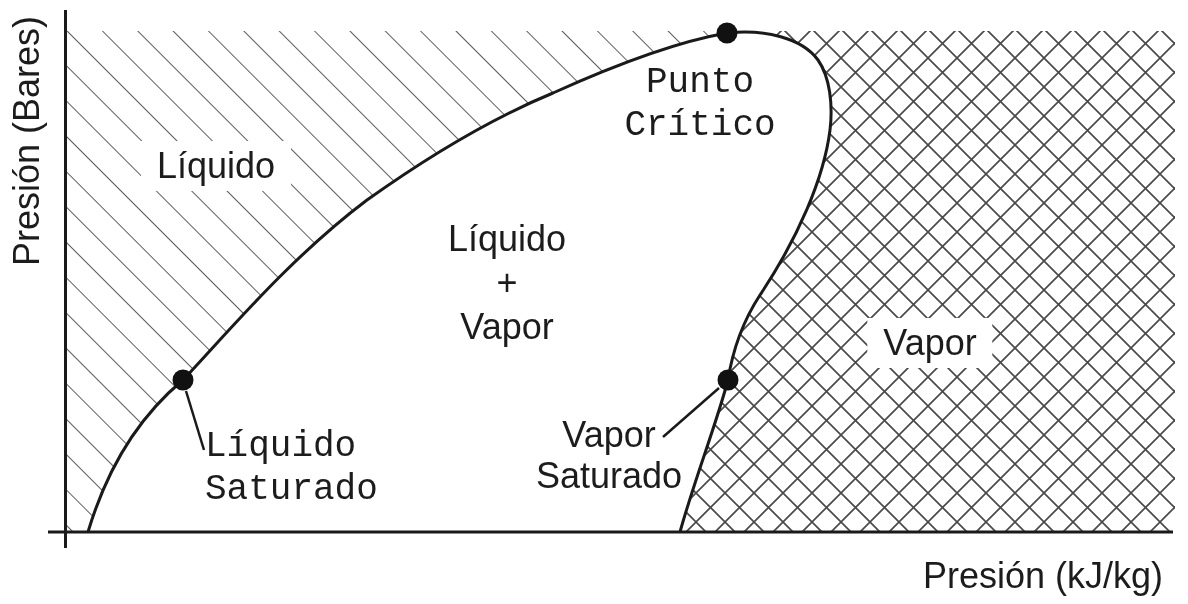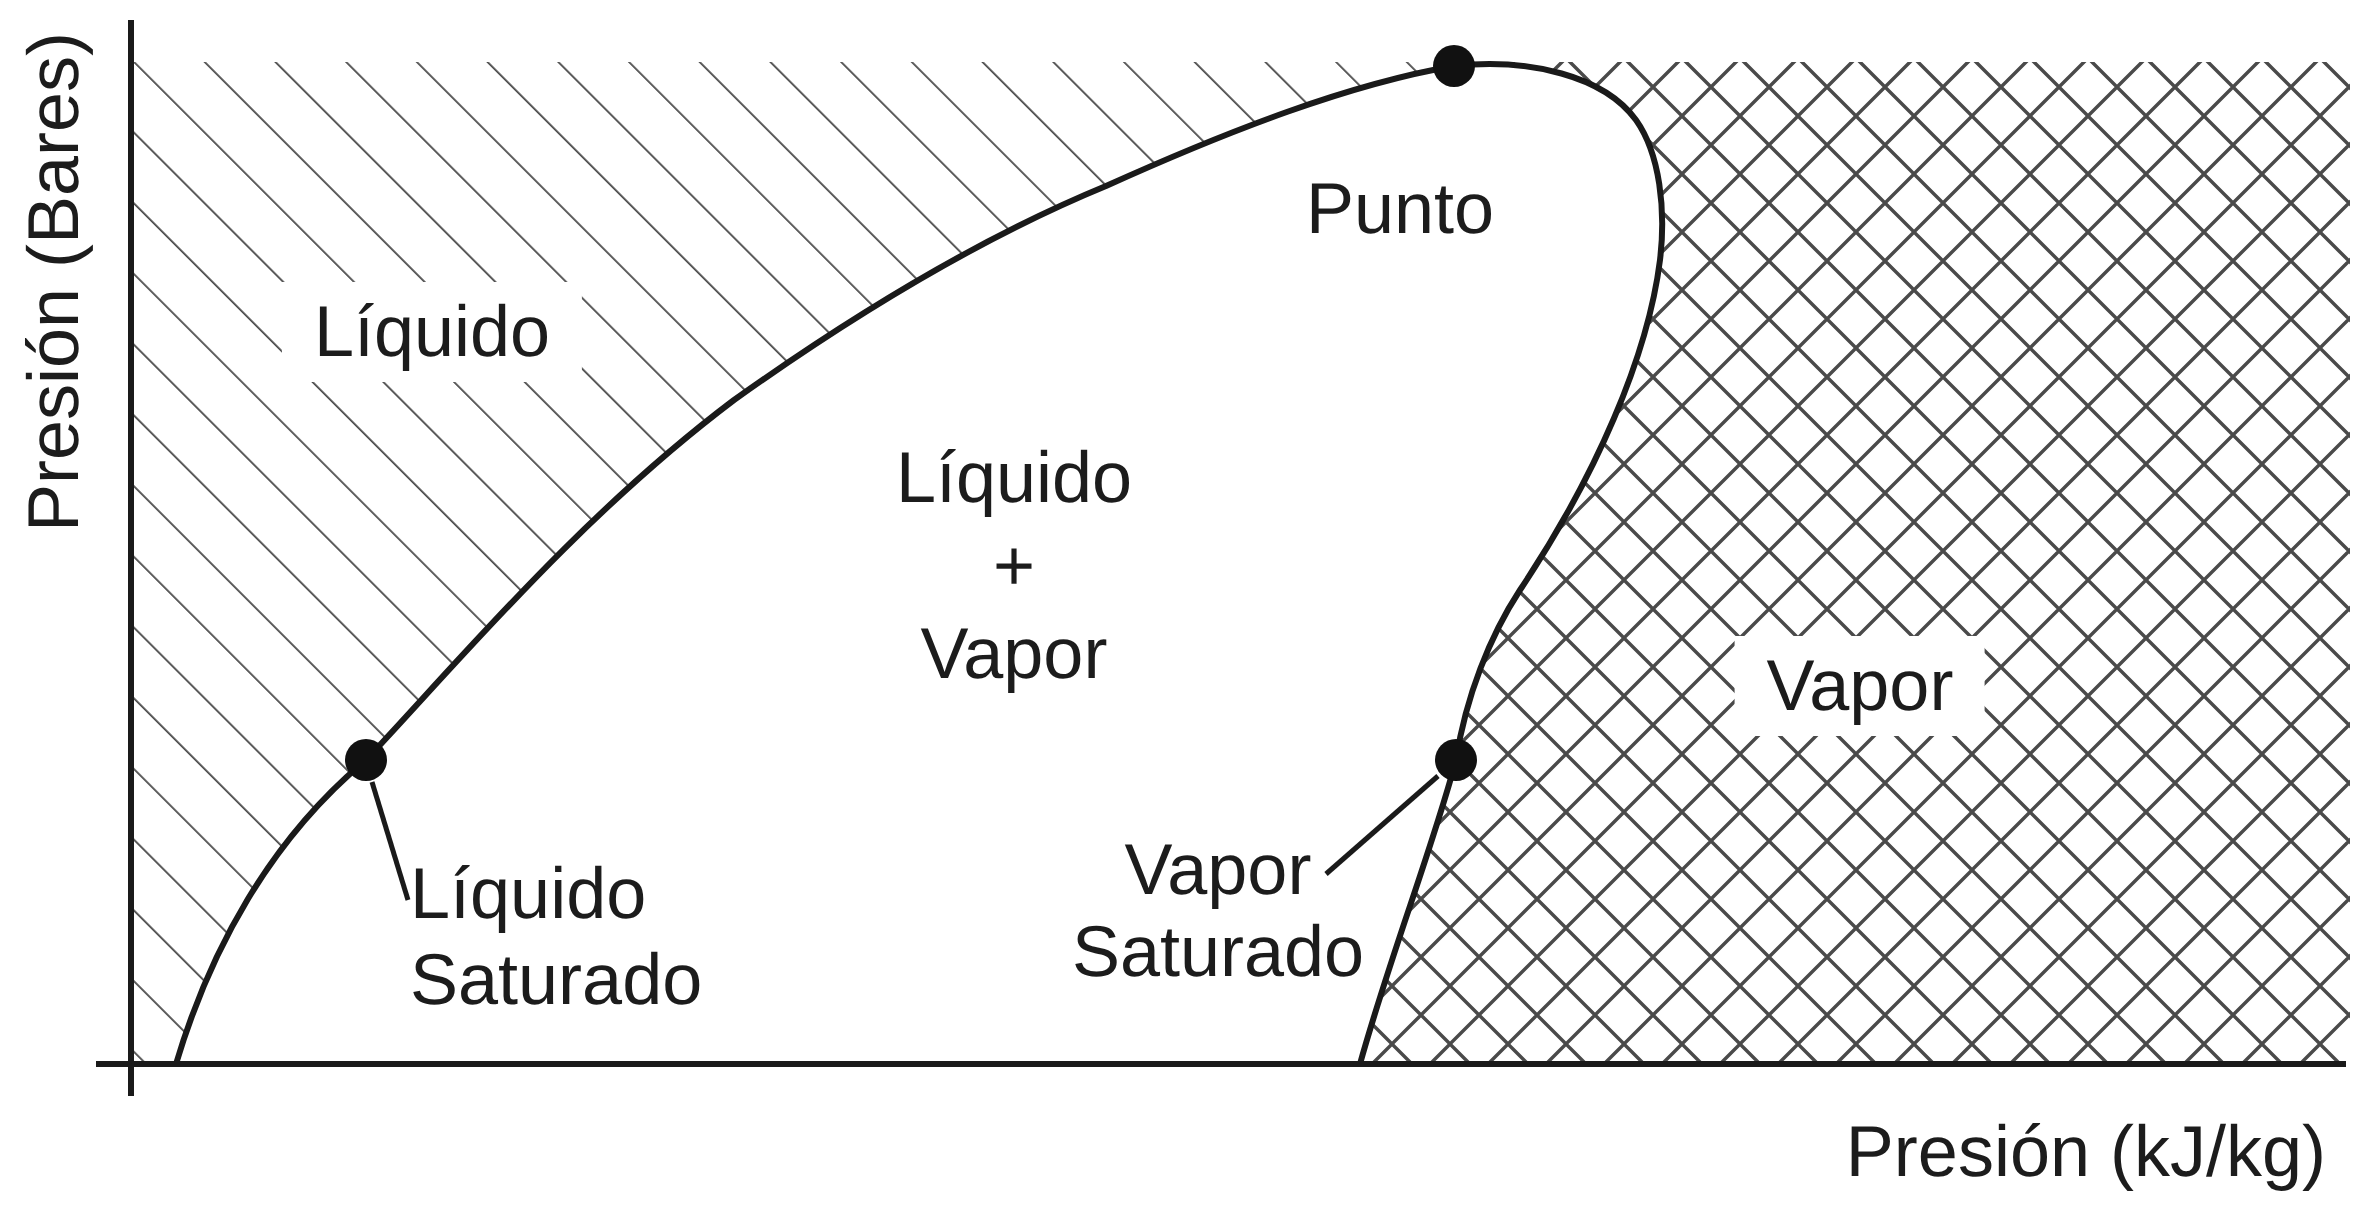--- a/index.html
+++ b/index.html
@@ -15,21 +15,21 @@
     position:absolute;
     font-size:36px;
     line-height:44px;
     color:#1c1c1c;
     text-align:center;
     white-space:nowrap;
     transform:translate(-50%,-50%);
   }
   .lbl.boxed{background:#ffffff;padding:3px 16px;}
   .lbl.rot{transform:translate(-50%,-50%) rotate(-90deg);}
-  .lbl.two-line{line-height:43px;}
+  .lbl.two-line{line-height:43px;font-family:Liberation Mono, monospace;}
   .lbl.left-anchored{transform:translate(0,-50%);text-align:left;}
   .lbl.right-anchored{left:auto;right:25px;transform:translate(0,-50%);text-align:right;}
 </style>
 </head>
 <body>
 
 <div class="stage">
 
   <svg width="1188" height="604" viewBox="0 0 1188 604">
     <defs>
@@ -90,20 +90,21 @@
   <div class="lbl" style="left:507px;top:283px;">
     <div>Líquido</div>
     <div>+</div>
     <div>Vapor</div>
   </div>
 
   <div class="lbl boxed" style="left:930px;top:343px;">Vapor</div>
 
   <div class="lbl two-line" style="left:700px;top:104px;">
     <div>Punto</div>
+    <div>Crítico</div>
   </div>
 
   <div class="lbl two-line left-anchored" style="left:205px;top:468px;">
     <div>Líquido</div>
     <div>Saturado</div>
   </div>
 
   <div class="lbl" style="left:609px;top:455px;line-height:41px;">
     <div>Vapor</div>
     <div>Saturado</div>

